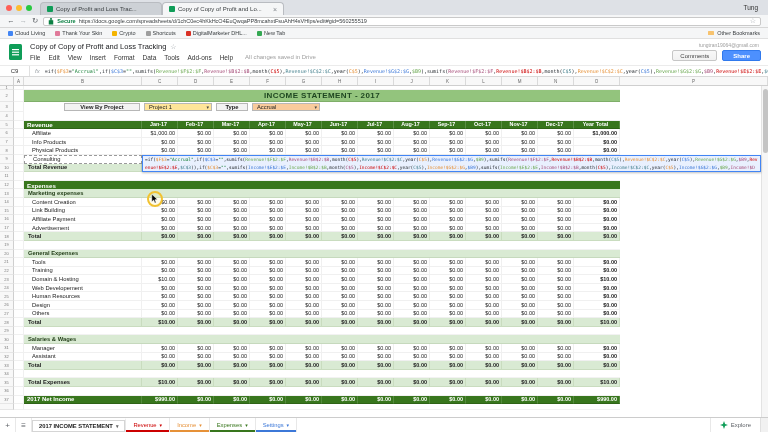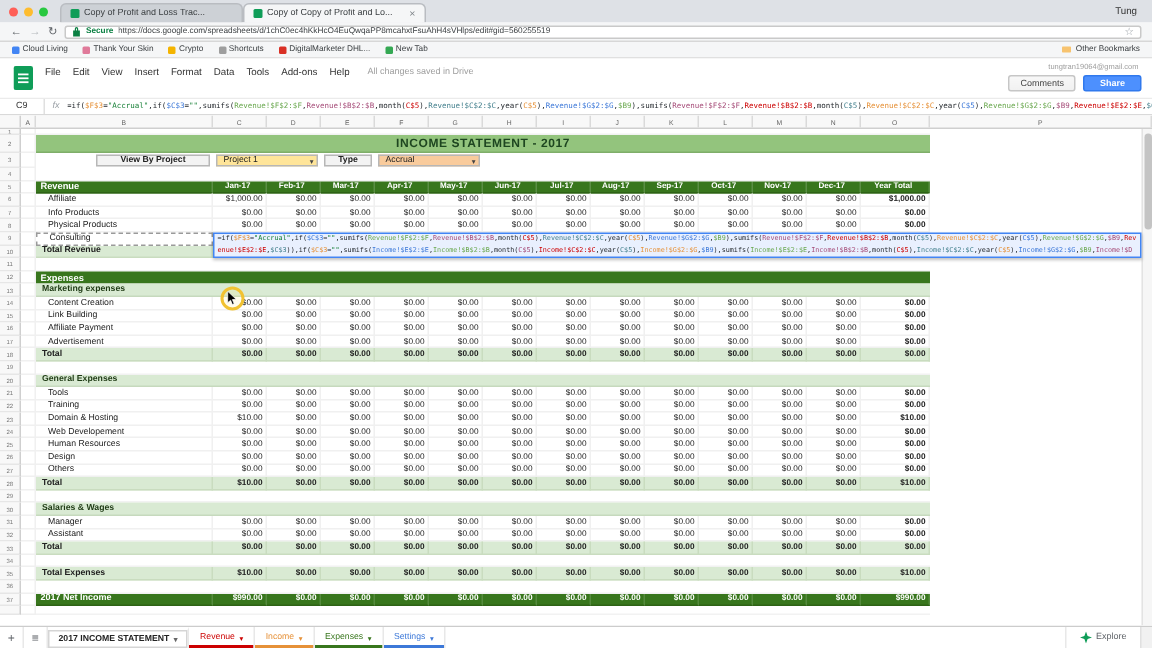--- a/index.html
+++ b/index.html
@@ -197,20 +197,24 @@
   <div class="sheets-header">
     <span class="sheets-logo">
       <svg width="13" height="16">
           <rect width="13" height="16" rx="1.5" fill="#0f9d58"></rect>
           <rect x="3" y="5" width="7" height="1.2" fill="#fff"></rect>
           <rect x="3" y="7.6" width="7" height="1.2" fill="#fff"></rect>
           <rect x="3" y="10.2" width="7" height="1.2" fill="#fff"></rect>
         </svg>
     </span>
     <div class="hdr-text">
+      <div class="doc-title-row">
+        <span>Copy of Copy of Profit and Loss Tracking</span>
+        <span class="title-star">☆</span>
+      </div>
       <div class="menu-row">
 
       <span class="menu-item">File</span>
           <span class="menu-item">Edit</span>
           <span class="menu-item">View</span>
           <span class="menu-item">Insert</span>
           <span class="menu-item">Format</span>
           <span class="menu-item">Data</span>
           <span class="menu-item">Tools</span>
           <span class="menu-item">Add-ons</span>

